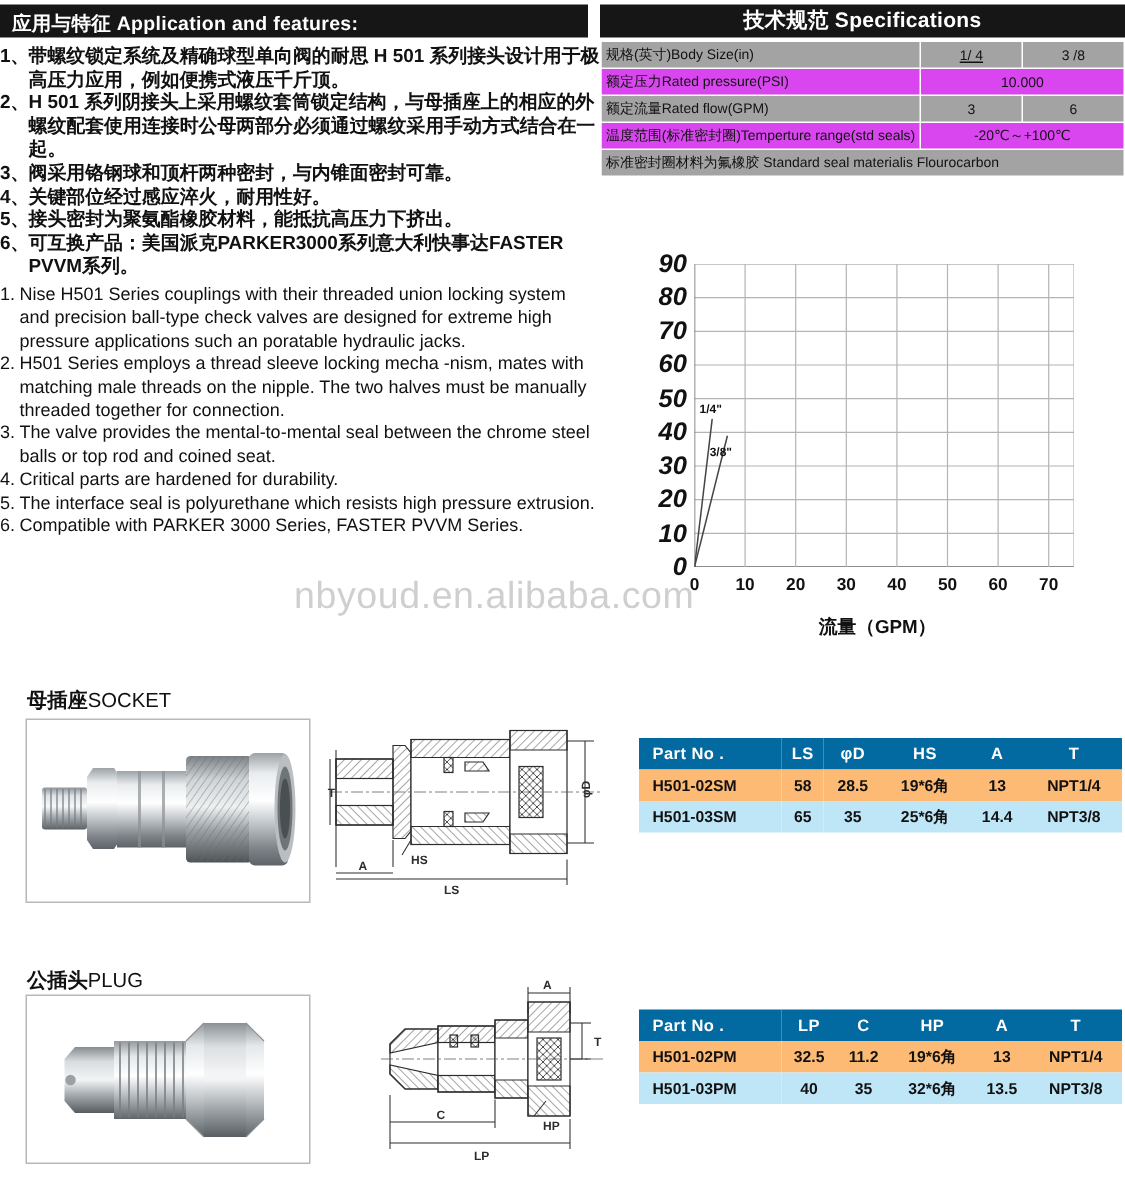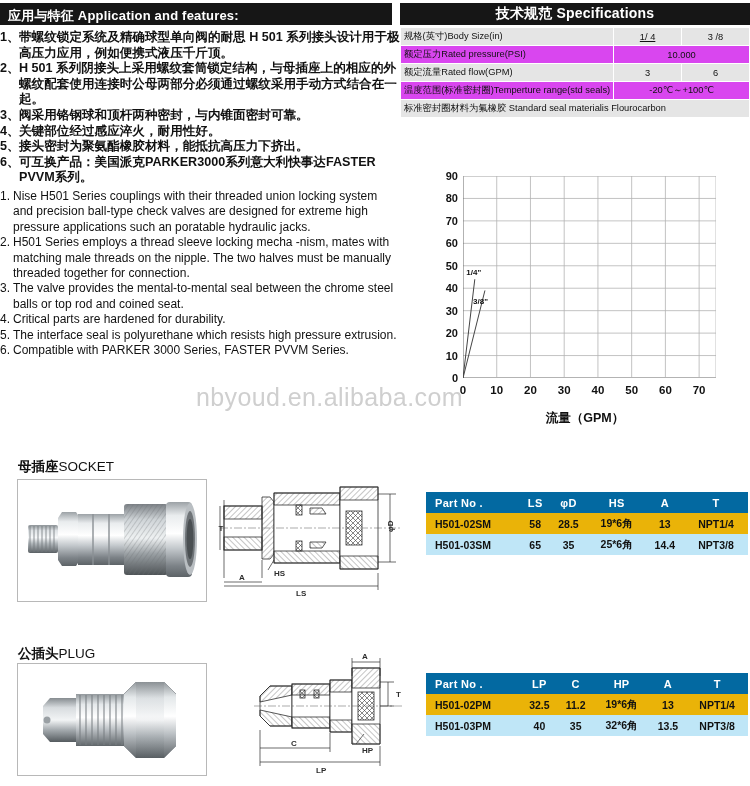--- a/index.html
+++ b/index.html
@@ -55,38 +55,38 @@
     border-collapse: collapse;
     font-size: 9.3px;
     color:#111;
   }
   #spectable td {
     border: 1px solid #ffffff;
     padding: 2px 3px;
     height: 16px;
     white-space: nowrap;
   }
-  .sp-row-a td { background:#e5e5e5; }
+  .sp-row-a td { background:#a3a3a3; }
   .sp-row-b td { background:#d946ef; }
   .sp-label { text-align:left; }
   .sp-val { text-align:center; }
 
   
   #chartwrap { position:absolute; left:420px; top:140px; width:330px; height:290px; }
   #chart-title {
     text-align:center; font-size: 13px; color:#1a1a1a;
     padding-top:2px; letter-spacing:.2px;
   }
   #chart-title .cn { font-weight:bold; }
   #plotbox { position:absolute; left:43px; top:36px; width:253px; height:202px; }
   #plotsvg { display:block; }
   .ytick {
     position:absolute; right:100%; margin-right:5px;
-    font-size:11px; font-weight:bold; color:#111;
-    transform: translateY(-50%); white-space:nowrap;
+    font-size:17px; font-weight:bold; color:#111;
+    transform: translateY(-50%); white-space:nowrap;font-style:italic;
   }
   .xtick {
     position:absolute; top:100%; margin-top:6px;
     font-size:11.5px; font-weight:bold; color:#111;
     transform: translateX(-50%); white-space:nowrap;
   }
   .serieslabel {
     position:absolute; font-size:8px; font-weight:bold; color:#111;
     white-space:nowrap;
   }
@@ -109,21 +109,21 @@
   
   .parttable {
     position:absolute; border-collapse:collapse; width:322px;
     font-size:10.5px;
   }
   .parttable th {
     background:#0369a1; color:#fff; font-weight:bold;
     height:21px; font-size:11px; letter-spacing:.3px;
   }
   .parttable td { height:21px; text-align:center; color:#111; font-weight:bold; }
-  .parttable tr.r1 td { background:#eab308; }
+  .parttable tr.r1 td { background:#fdba74; }
   .parttable tr.r2 td { background:#bfe6f7; }
   .parttable .c-part { width:95px; text-align:left; padding-left:9px; }
   .parttable th.c-part { text-align:left; padding-left:9px; }
 
   
   #watermark {
     position:absolute; left:196px; top:383px;
     font-size:25px; color:#cfcfcf; letter-spacing:.4px;
     pointer-events:none; white-space:nowrap;
     font-family:"Liberation Sans", sans-serif;

